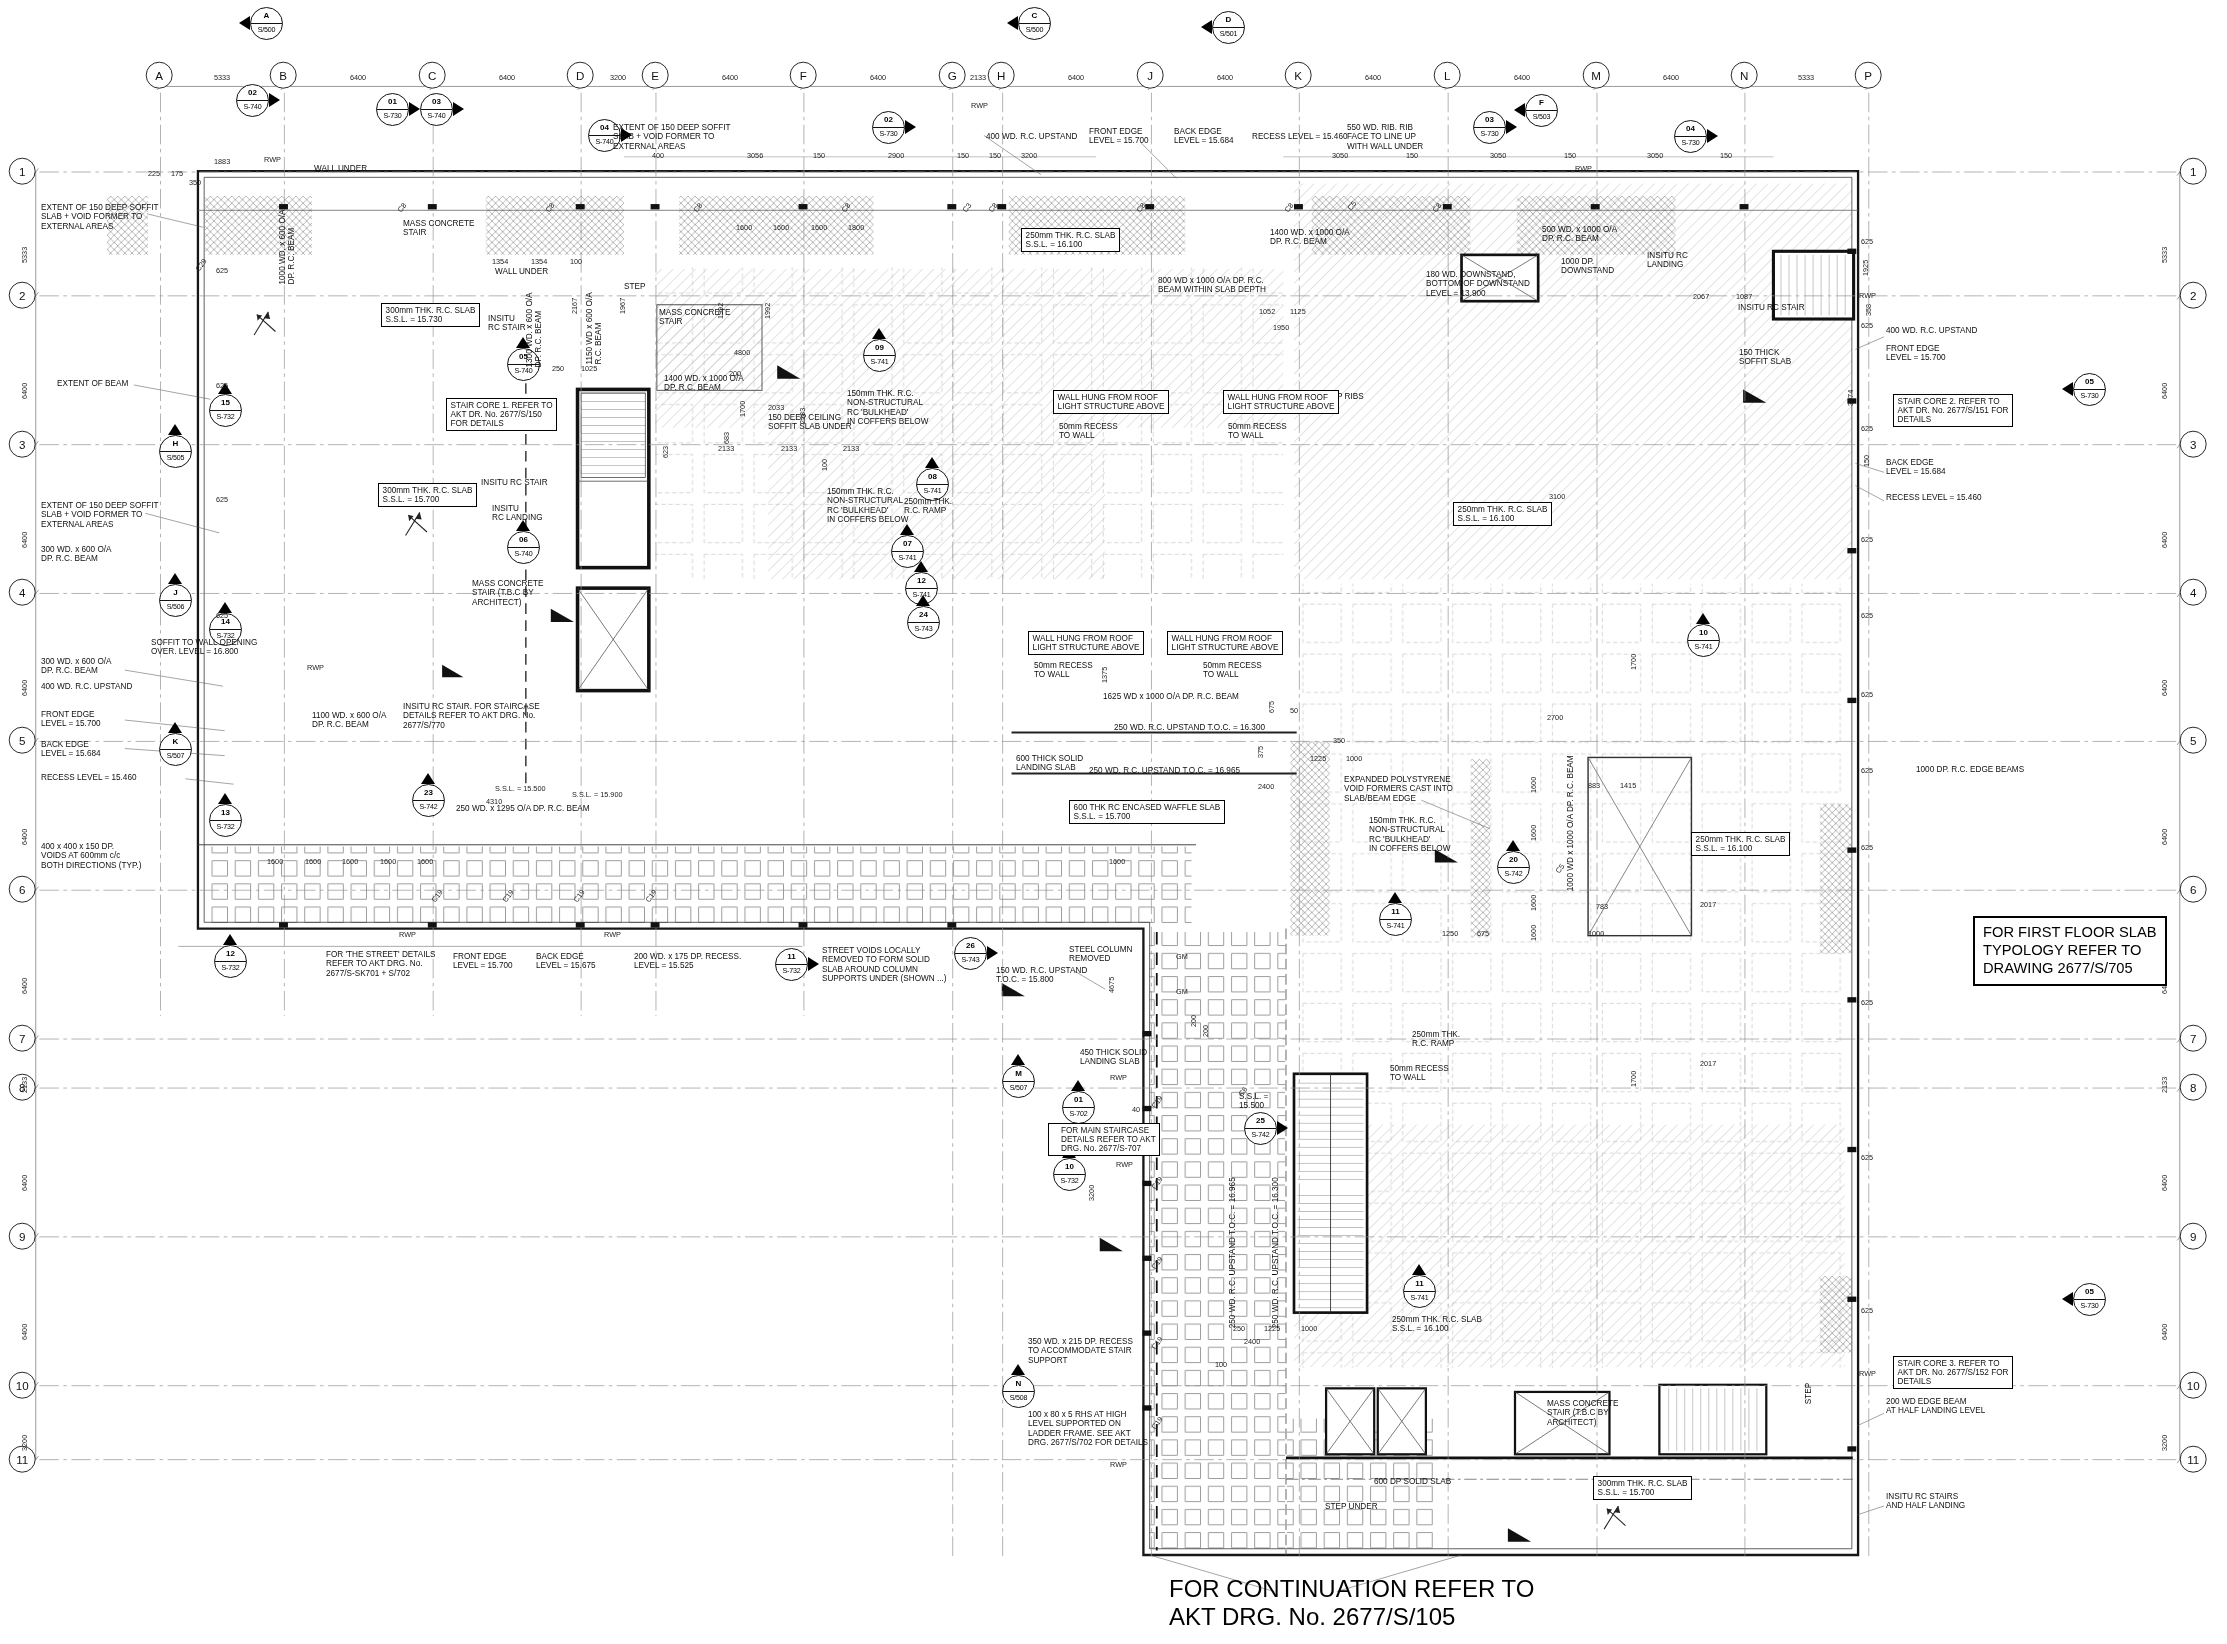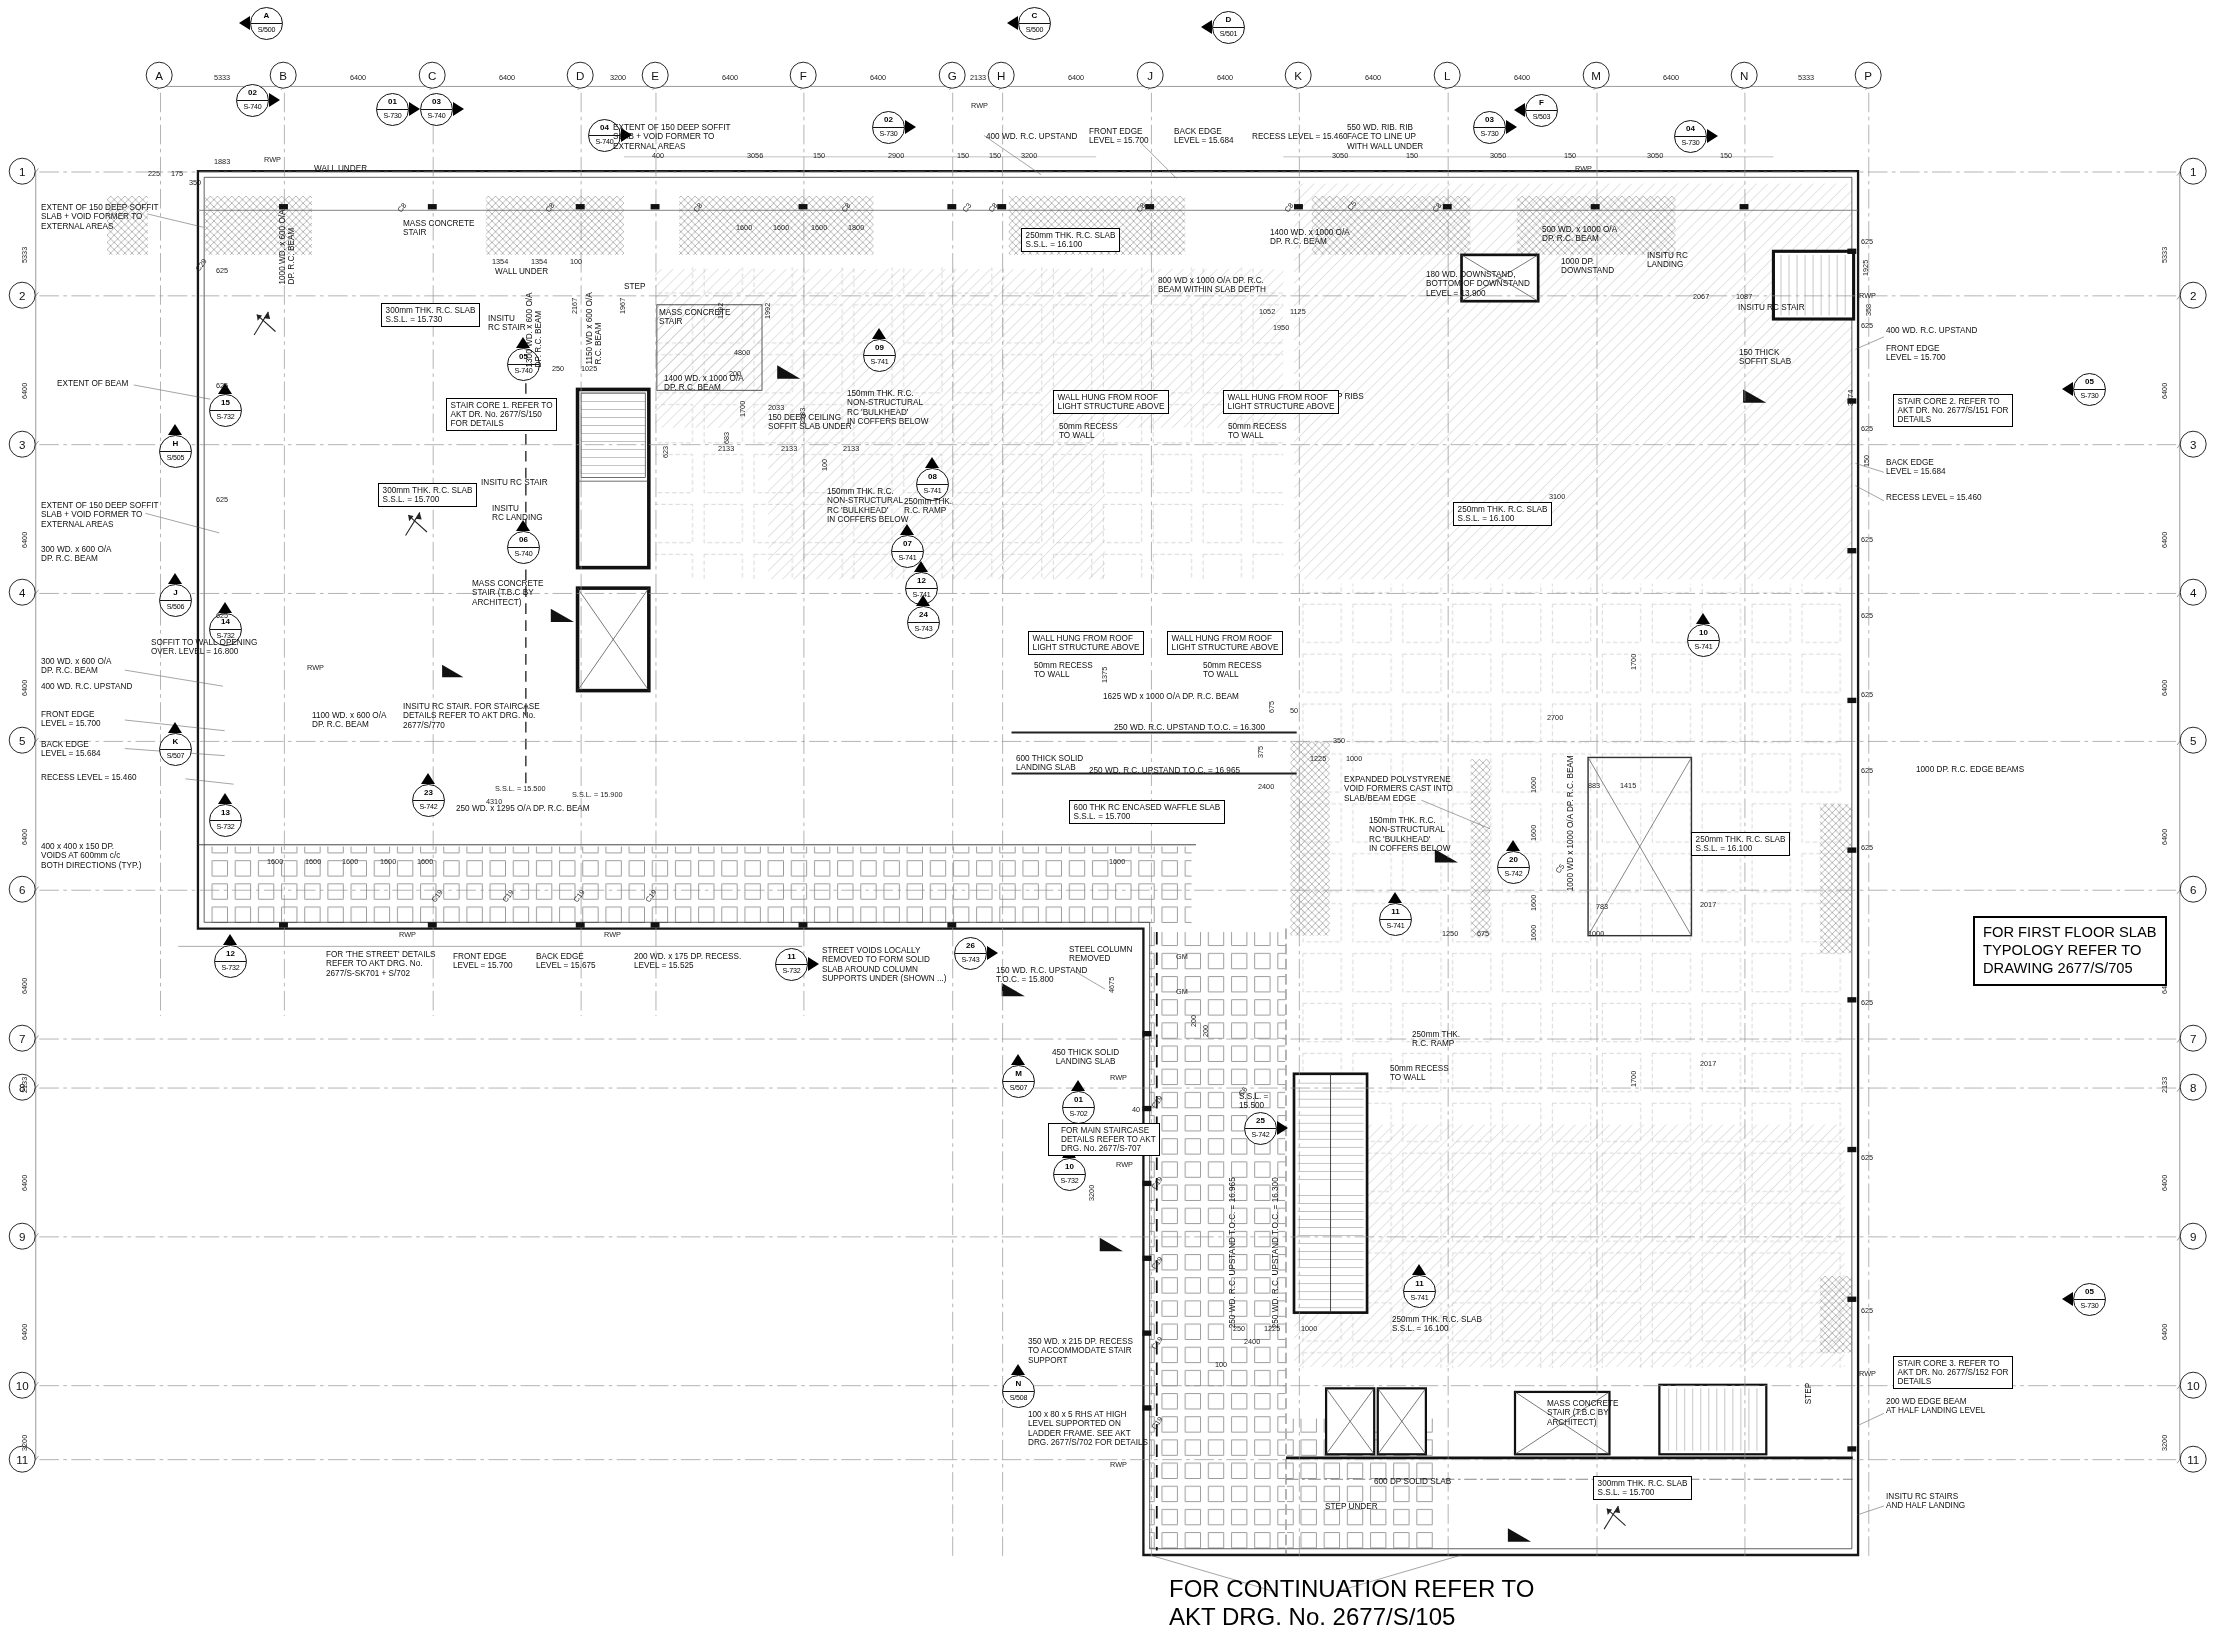--- a/index.html
+++ b/index.html
@@ -702,21 +702,21 @@
       <div class="ann" style="left: 634px; top: 952px;">200 WD. x 175 DP. RECESS.
 LEVEL = 15.525</div>
       <div class="ann" style="left: 822px; top: 946px;">STREET VOIDS LOCALLY
 REMOVED TO FORM SOLID
 SLAB AROUND COLUMN
 SUPPORTS UNDER (SHOWN ...)</div>
       <div class="ann" style="left: 996px; top: 966px;">150 WD. R.C. UPSTAND
 T.O.C. = 15.800</div>
       <div class="ann" style="left: 1069px; top: 945px;">STEEL COLUMN
 REMOVED</div>
-      <div class="ann" style="left: 1052px; top: 1048px; text-align: center;">450 THICK SOLID
+      <div class="ann" style="left: 1080px; top: 1048px;">450 THICK SOLID
 LANDING SLAB</div>
       <div class="ann b" style="left: 1048px; top: 1123px; padding-left: 12px;">FOR MAIN STAIRCASE
 DETAILS REFER TO AKT
 DRG. No. 2677/S-707</div>
       <div class="ann" style="left: 1239px; top: 1048px; margin-top: 44px;">S.S.L. =
 15.500</div>
       <div class="ann" style="left: 1028px; top: 1337px;">350 WD. x 215 DP. RECESS
 TO ACCOMMODATE STAIR
 SUPPORT</div>
       <div class="ann" style="left: 1028px; top: 1410px;">100 x 80 x 5 RHS AT HIGH

